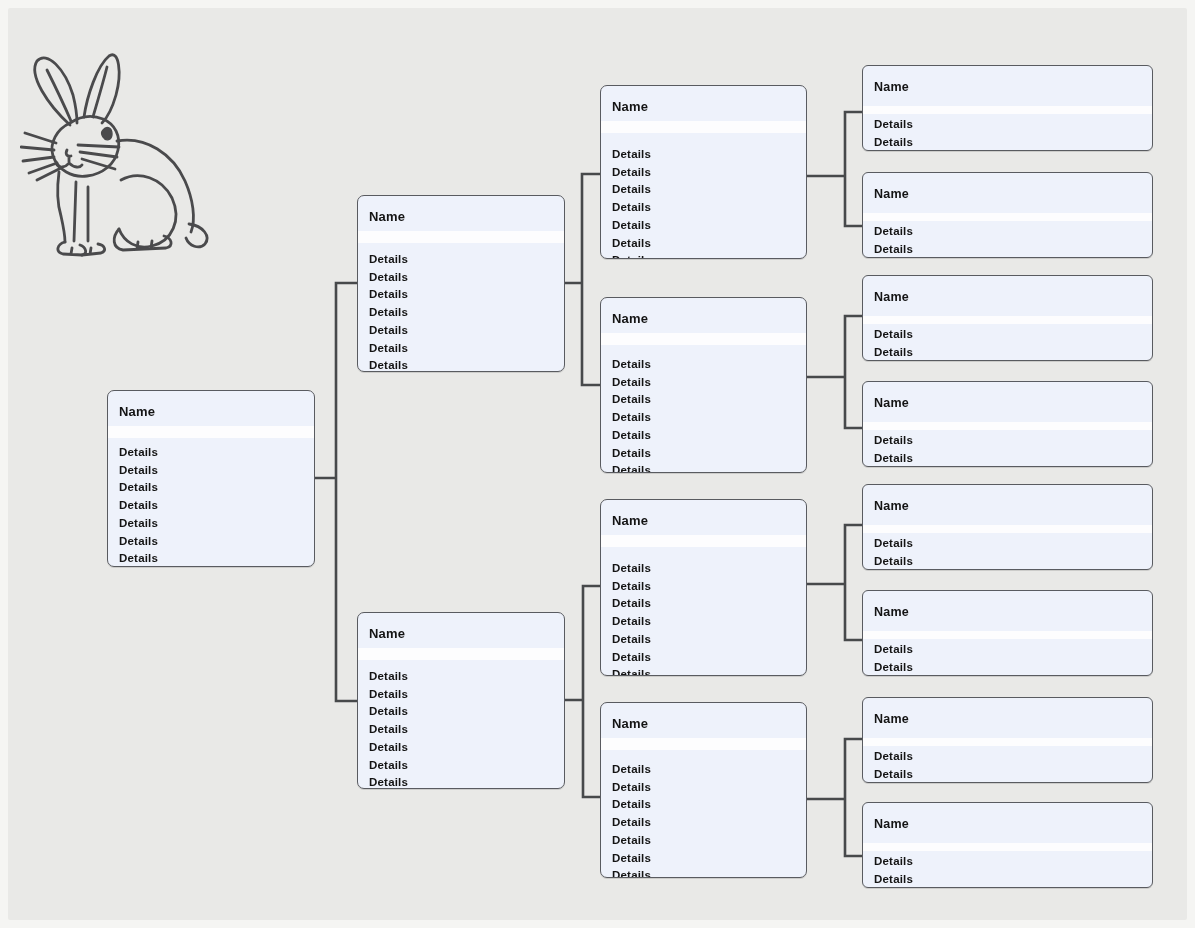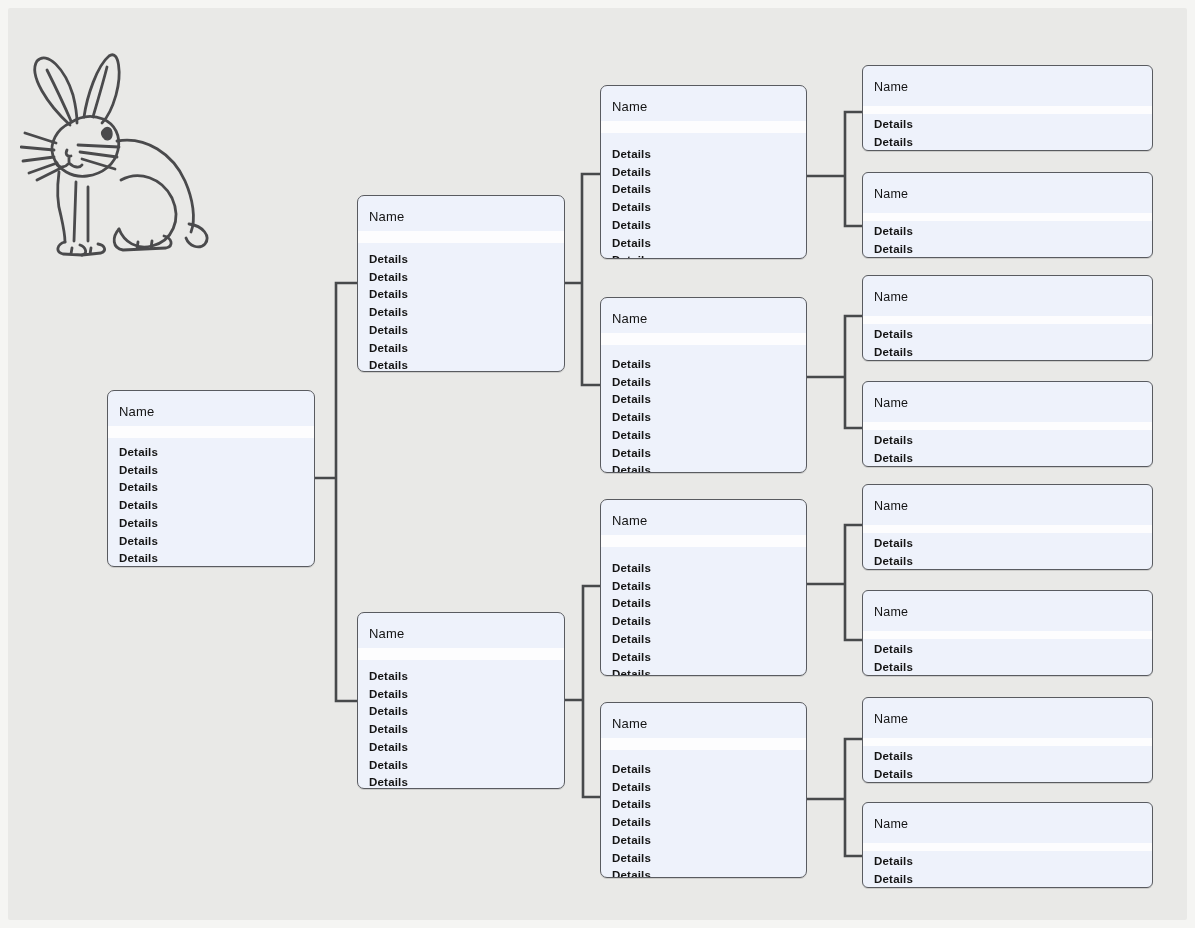--- a/index.html
+++ b/index.html
@@ -32,21 +32,21 @@
   .node.small{
     border-radius:6px;
     background:linear-gradient(to bottom,
       var(--box-fill-a,#eef2fb) 0 40px,
       var(--box-fill-b,#fdfdfe) 40px 48px,
       var(--box-fill-a,#eef2fb) 48px 84px,
       var(--box-fill-b,#fdfdfe) 84px);
   }
   .node-header{
     position:absolute;top:13px;left:11px;
-    font-size:13px;font-weight:normal;letter-spacing:.2px;
+    font-size:13px;font-weight:bold;letter-spacing:.2px;
     color:var(--text-color,#141414);
   }
   .node.small .node-header{top:14px;font-size:12.5px;}
   .node-details{position:absolute;top:var(--dt,53px);left:11px;right:6px;}
   .detail-row{
     font-size:11.5px;font-weight:bold;line-height:17.7px;
     color:var(--text-color,#141414);letter-spacing:.2px;
   }
   .node.small .detail-row{line-height:17.5px;}
 </style>

